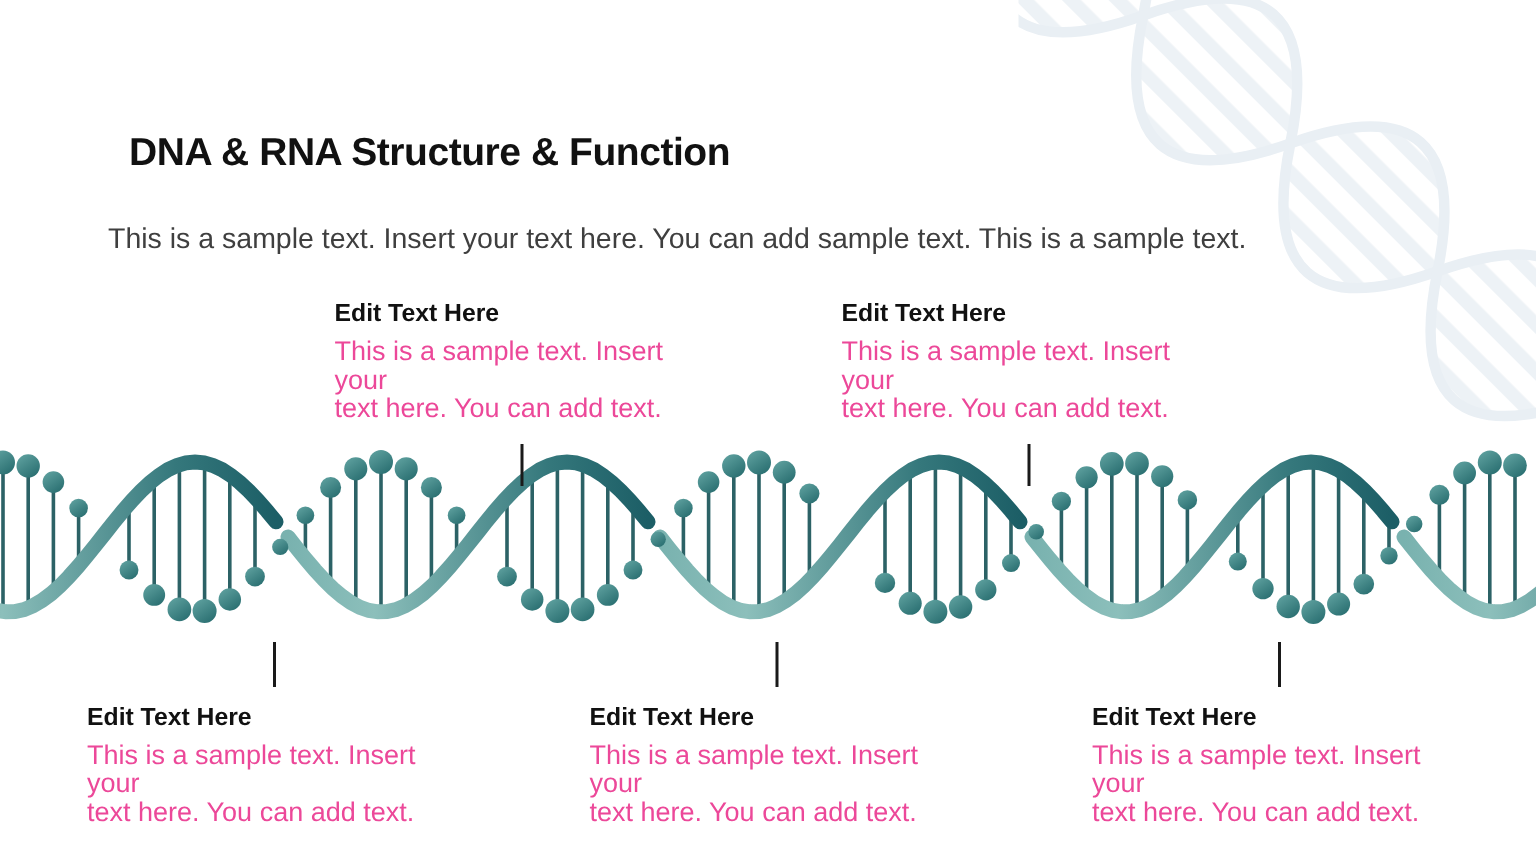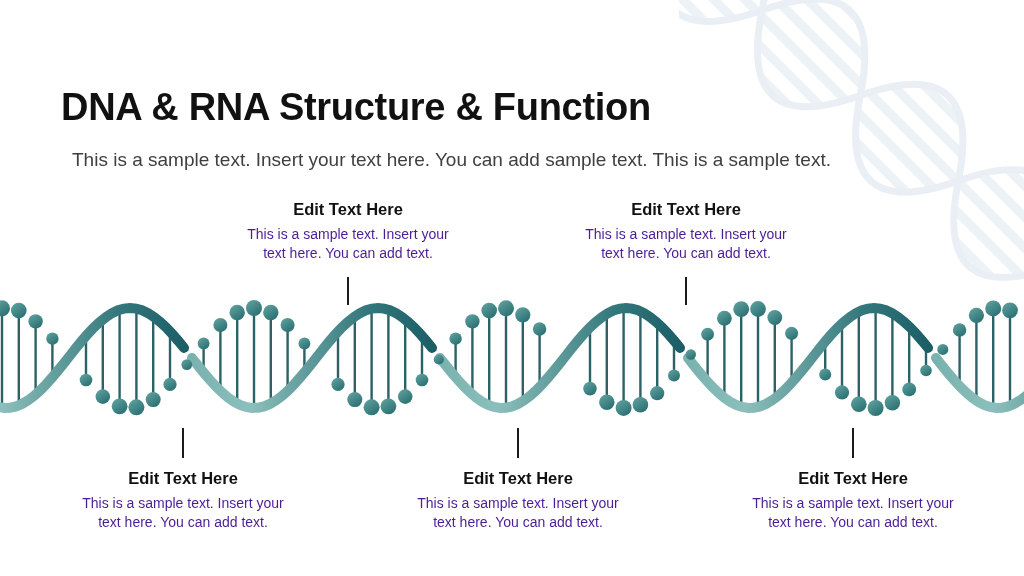--- a/index.html
+++ b/index.html
@@ -2,31 +2,31 @@
 <html><head>
 <meta charset="utf-8">
 <style>
   html,body{margin:0;padding:0;background:#e8e8e8;}
   .slide{
     position:relative;width:1024px;height:576px;background:#ffffff;
     overflow:hidden;font-family:"Liberation Sans","DejaVu Sans",sans-serif;
   }
   .wm{position:absolute;top:0;right:0;pointer-events:none;}
   .title{
-    position:absolute;left:61px;top:86px;margin:0;
-    font-size:38px;font-weight:800;letter-spacing:-0.3px;color:#111111;
+    position:absolute;left:86px;top:86px;margin:0;
+    font-size:26px;font-weight:800;letter-spacing:-0.3px;color:#111111;
   }
   .subtitle{
     position:absolute;left:72px;top:149px;margin:0;
     font-size:19px;color:#3f3f3f;
   }
   #helix{position:absolute;left:0;top:0;pointer-events:none;}
-  .callout{position:absolute;width:250px;text-align:center;}
+  .callout{position:absolute;width:250px;}
   .c-title{font-size:16.5px;font-weight:800;color:#111111;margin-bottom:6px;}
-  .c-body{font-size:14px;line-height:19px;color:#4c1d95;}
+  .c-body{font-size:18px;line-height:19px;color:#ec4899;}
   .connector{width:2px;background:#1a1a1a;margin:0 auto;}
   .callout.top .connector{height:28px;margin-top:14px;}
   .callout.bottom .connector{height:30px;margin-bottom:11px;}
   .co-t1{left:223px;top:200px;}
   .co-t2{left:561px;top:200px;}
   .co-b1{left:58px;top:428px;}
   .co-b2{left:393px;top:428px;}
   .co-b3{left:728px;top:428px;}
 </style>
 </head>

